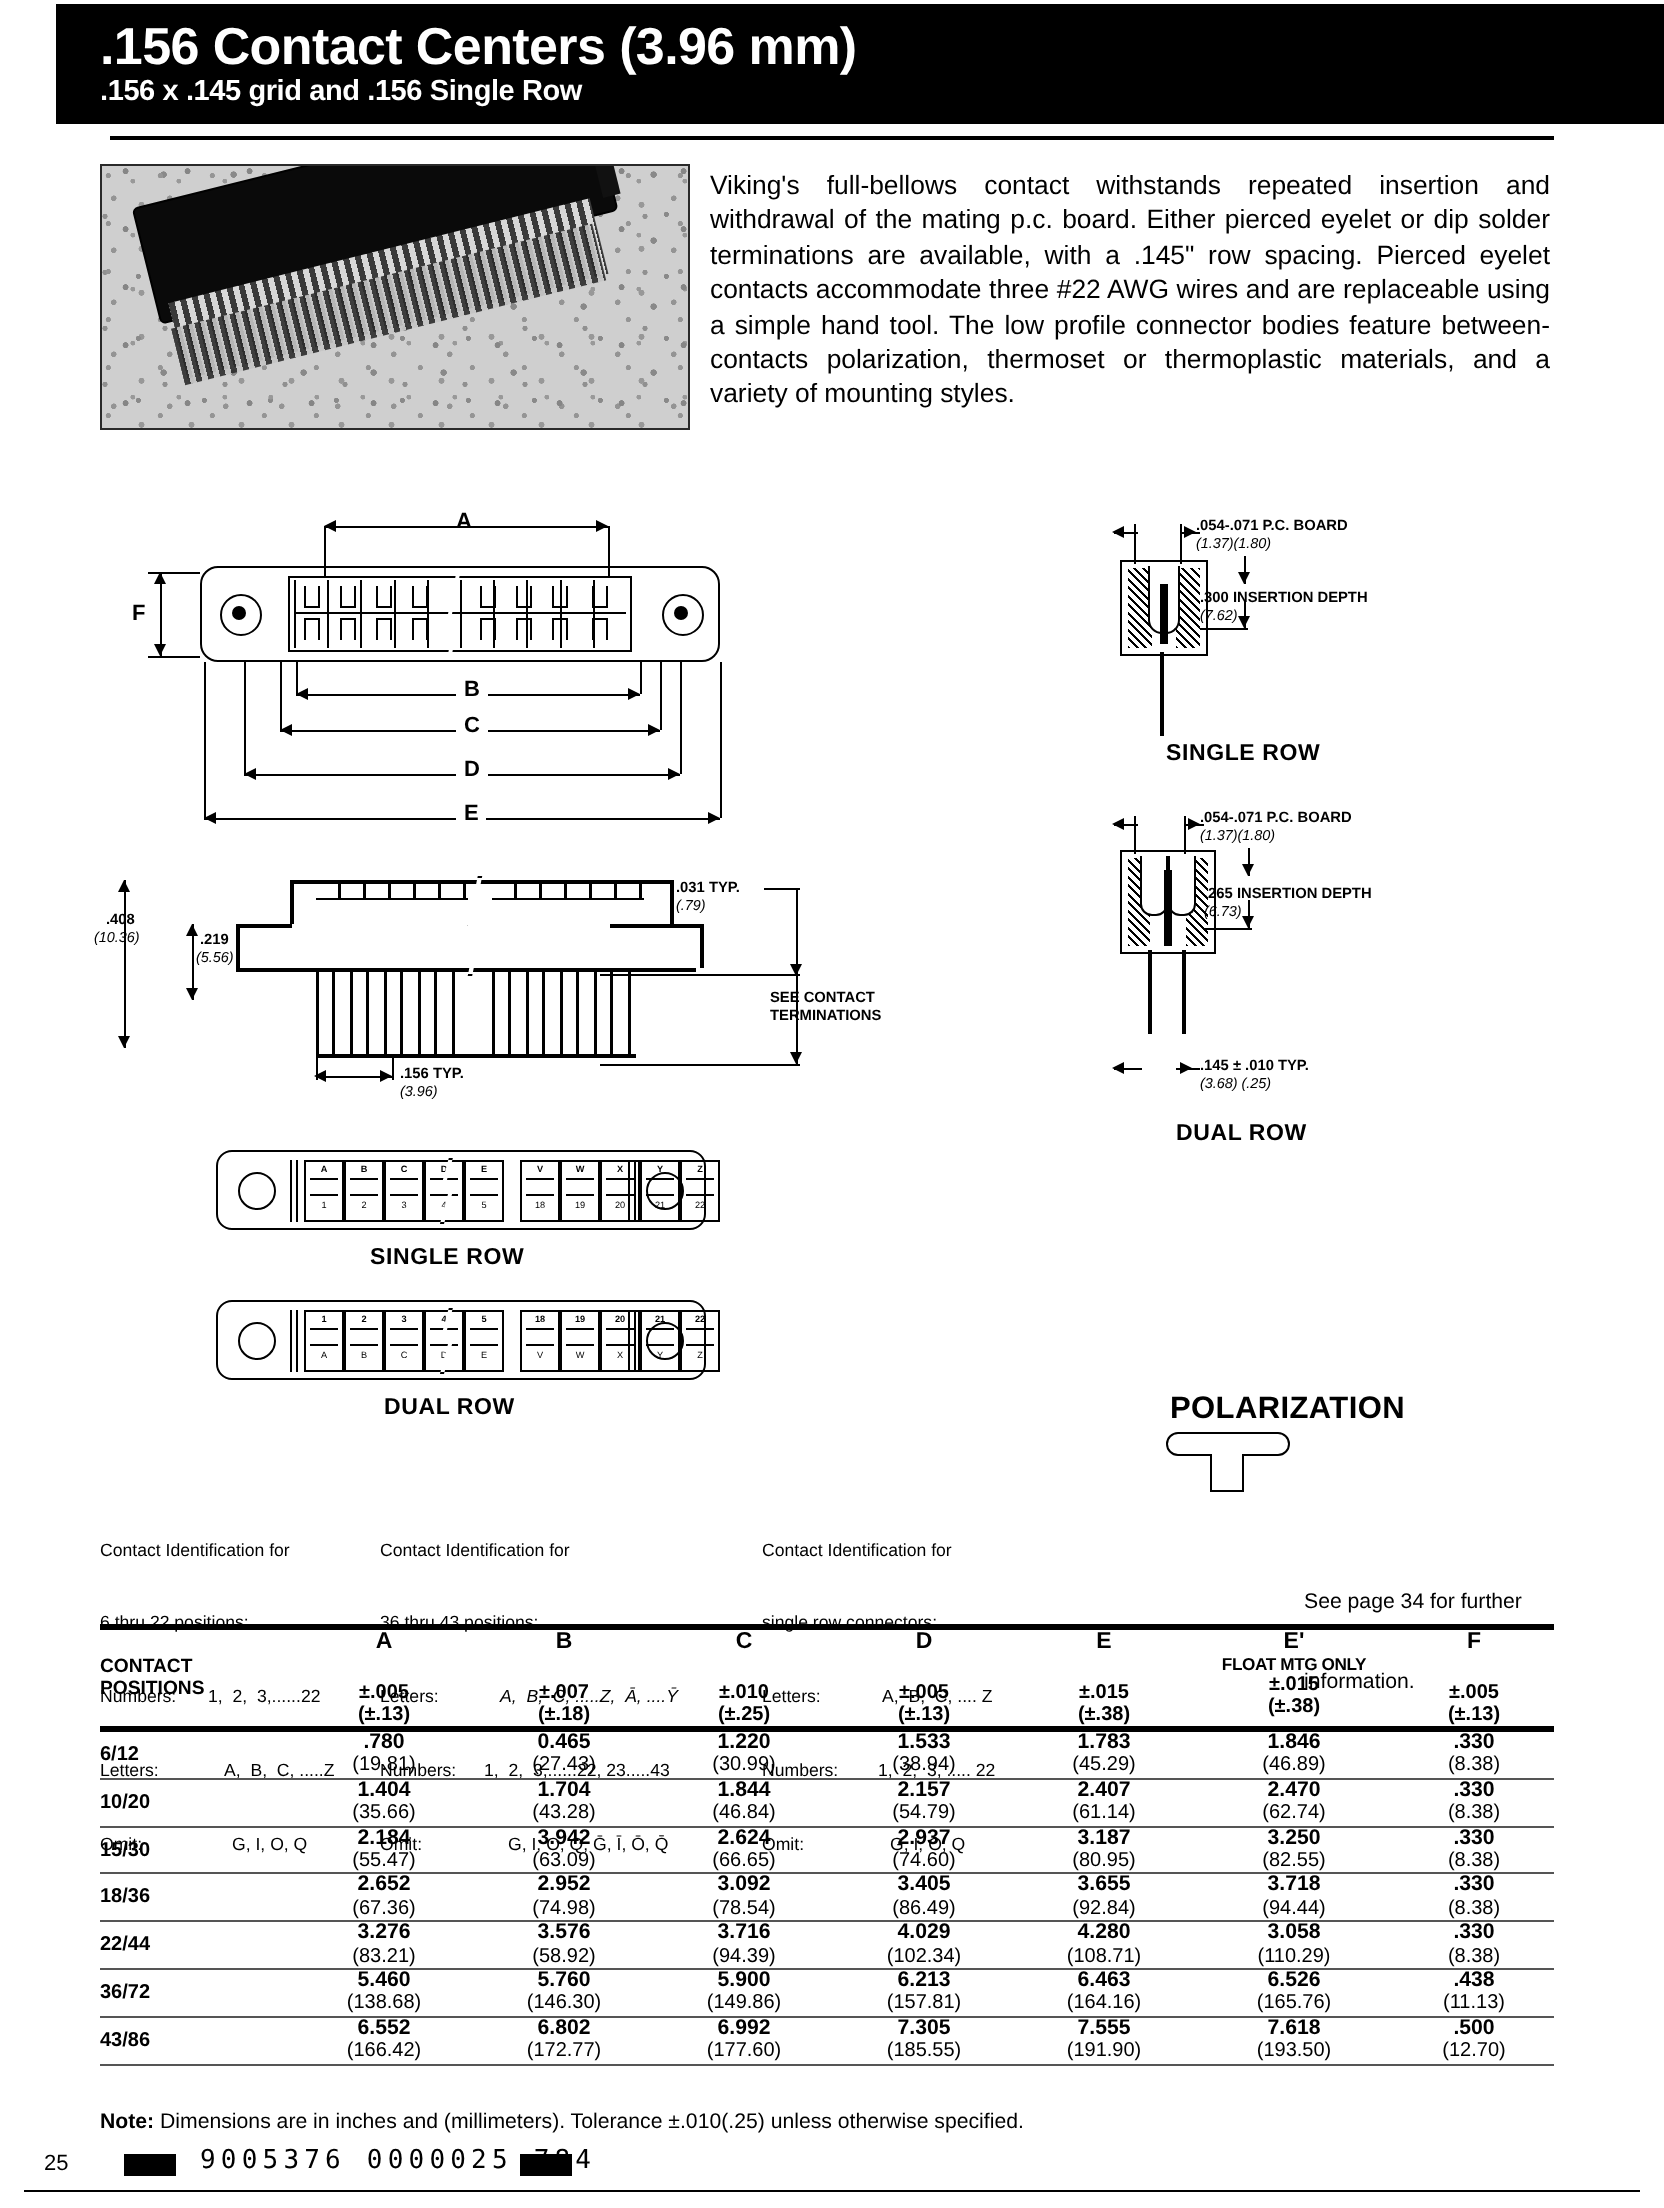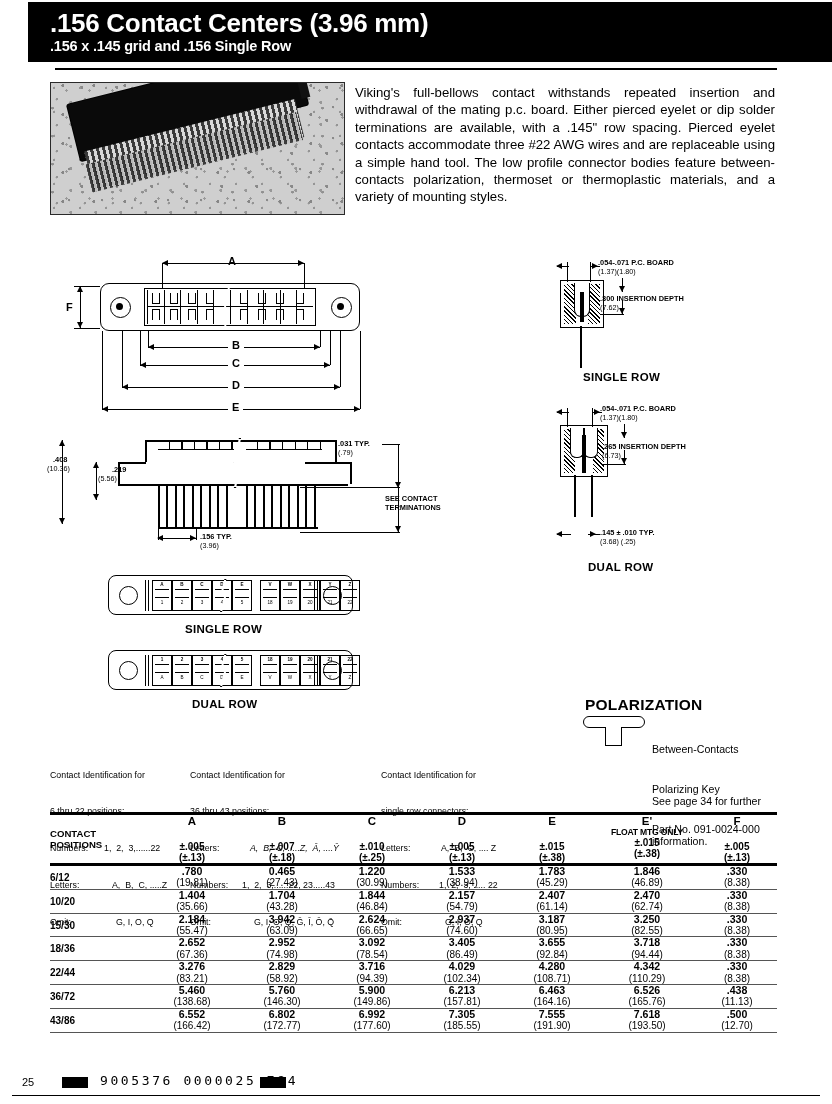--- a/index.html
+++ b/index.html
@@ -47,21 +47,21 @@
          text-align:justify;}
 
   
   .h-outline{position:absolute;left:50px;top:226px;font-size:15.5px;font-weight:bold;letter-spacing:.2px;}
 
   
   .ln{position:absolute;background:#000;}
   .hl{height:1px;}
   .vl{width:1px;}
   .tny{position:absolute;font-size:7.4px;font-weight:bold;line-height:8.4px;white-space:nowrap;}
-  .tny2{position:absolute;font-size:7.2px;line-height:8.2px;white-space:nowrap;}
+  .tny2{position:absolute;font-size:7.2px;line-height:8.2px;white-space:nowrap;font-style:italic;}
   .dimL{position:absolute;font-size:11px;font-weight:bold;}
   .cap{position:absolute;font-size:11.5px;font-weight:bold;letter-spacing:.3px;}
 
   
   .ar-l,.ar-r{position:absolute;width:0;height:0;border-top:3px solid transparent;border-bottom:3px solid transparent;}
   .ar-l{border-right:6px solid #000;}
   .ar-r{border-left:6px solid #000;}
   .ar-u,.ar-d{position:absolute;width:0;height:0;border-left:3px solid transparent;border-right:3px solid transparent;}
   .ar-u{border-bottom:6px solid #000;}
   .ar-d{border-top:6px solid #000;}
@@ -256,21 +256,21 @@
 
   <div class="ln vl" style="left:62px;top:440px;height:84px;"></div>
   <div class="ar-u" style="left:59px;top:440px;"></div>
   <div class="ar-d" style="left:59px;top:518px;"></div>
   <div class="tny" style="left:53px;top:456px;">.408</div>
   <div class="tny2" style="left:47px;top:465px;">(10.36)</div>
 
   <div class="ln vl" style="left:96px;top:462px;height:38px;"></div>
   <div class="ar-u" style="left:93px;top:462px;"></div>
   <div class="ar-d" style="left:93px;top:494px;"></div>
-  <div class="tny" style="left:100px;top:466px;margin-left:12px;">.219</div>
+  <div class="tny" style="left:100px;top:466px;">.219</div>
   <div class="tny2" style="left:98px;top:475px;">(5.56)</div>
 
   <div class="tny" style="left:338px;top:440px;">.031 TYP.</div>
   <div class="tny2" style="left:338px;top:449px;">(.79)</div>
   <div class="ln hl" style="left:382px;top:444px;width:18px;"></div>
 
   <div class="ln vl" style="left:398px;top:444px;height:44px;"></div>
   <div class="ln vl" style="left:398px;top:488px;height:44px;"></div>
   <div class="ar-d" style="left:395px;top:482px;"></div>
   <div class="ar-d" style="left:395px;top:526px;"></div>
@@ -497,25 +497,20 @@
     <div style="display:flex;"><span style="display:inline-block;width:52px;">Letters:</span><span style="padding-left:8px;">A,  B,  C, .... Z</span></div>
     <div style="display:flex;"><span style="display:inline-block;width:52px;">Numbers:</span><span style="padding-left:6px;">1,  2,  3, ..... 22</span></div>
     <div style="display:flex;"><span style="display:inline-block;width:52px;">Omit:</span><span style="padding-left:12px;">G, I, O, Q</span></div>
   </div>
 
   <div class="pol-h">POLARIZATION</div>
   <div class="polkey">
     <div class="bar"></div>
     <div class="stem"></div>
   </div>
-  <div class="pol-txt">
-    <div>Between-Contacts</div>
-    <div>Polarizing Key</div>
-    <div>Part No. 091-0024-000</div>
-  </div>
   <div class="pol-txt2">
     <div>See page 34 for further</div>
     <div>information.</div>
   </div>
 
   <div id="dimtable">
     <table>
       <colgroup>
         <col style="width:97px">
           <col style="width:90px">
@@ -705,37 +700,37 @@
               <div class="mm">(8.38)</div>
             </td>
           </tr>
           <tr class="drow">
             <td class="pos">22/44</td>
             <td>
               <div class="inch">3.276</div>
               <div class="mm">(83.21)</div>
             </td>
             <td>
-              <div class="inch">2.829</div>
+              <div class="inch">3.576</div>
               <div class="mm">(58.92)</div>
             </td>
             <td>
               <div class="inch">3.716</div>
               <div class="mm">(94.39)</div>
             </td>
             <td>
               <div class="inch">4.029</div>
               <div class="mm">(102.34)</div>
             </td>
             <td>
               <div class="inch">4.280</div>
               <div class="mm">(108.71)</div>
             </td>
             <td>
-              <div class="inch">4.342</div>
+              <div class="inch">3.058</div>
               <div class="mm">(110.29)</div>
             </td>
             <td>
               <div class="inch">.330</div>
               <div class="mm">(8.38)</div>
             </td>
           </tr>
           <tr class="drow">
             <td class="pos">36/72</td>
             <td>
@@ -795,20 +790,23 @@
             </td>
             <td>
               <div class="inch">.500</div>
               <div class="mm">(12.70)</div>
             </td>
           </tr>
         </tbody>
     </table>
   </div>
 
+  <div class="note">
+    <b>Note:</b><span> Dimensions are in inches and (millimeters). Tolerance ±.010(.25) unless otherwise specified.</span>
+  </div>
 
   <div class="pg">25</div>
   <div class="bc-blk" style="left:62px;"></div>
   <div class="bc-num" style="left:100px;">9005376 0000025 784</div>
   <div class="bc-blk" style="left:260px;"></div>
   <div class="rule-bot"></div>
 
 </div>
 
 </body></html>

